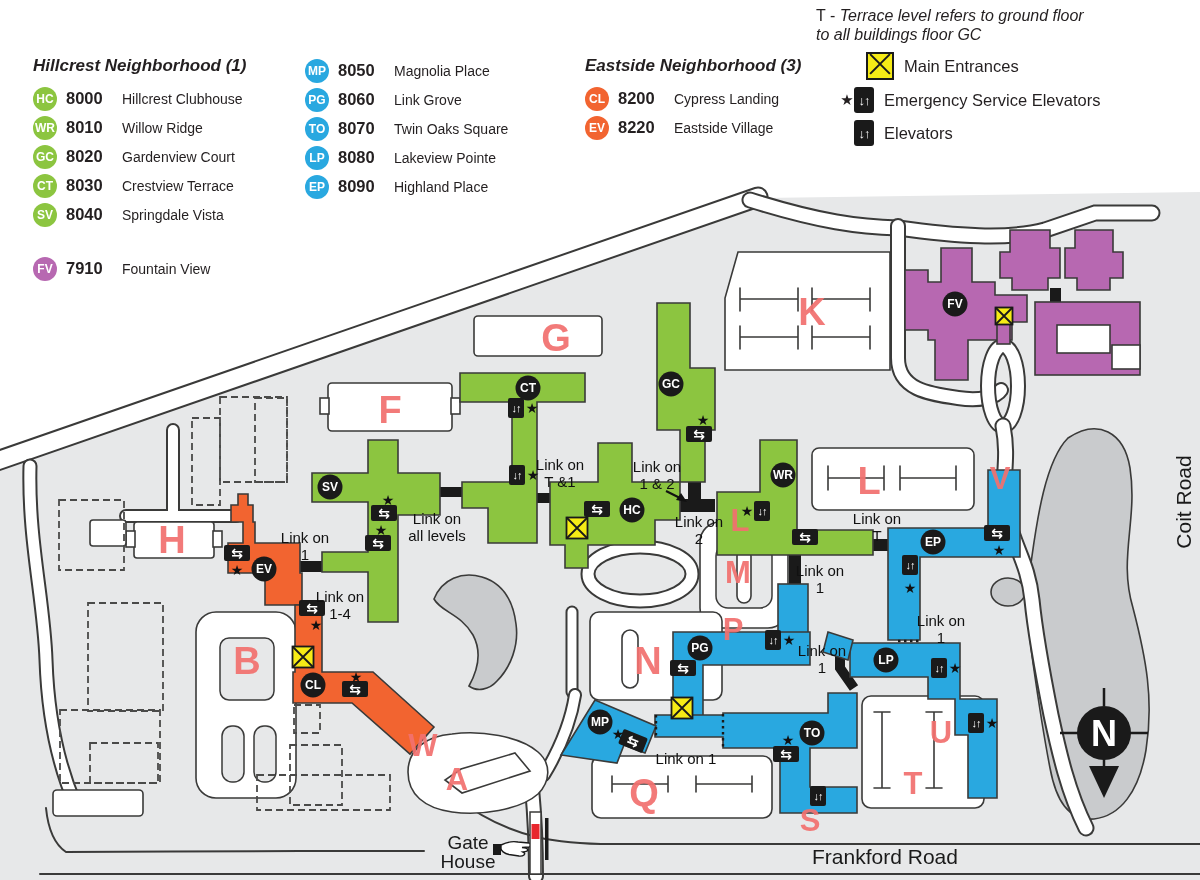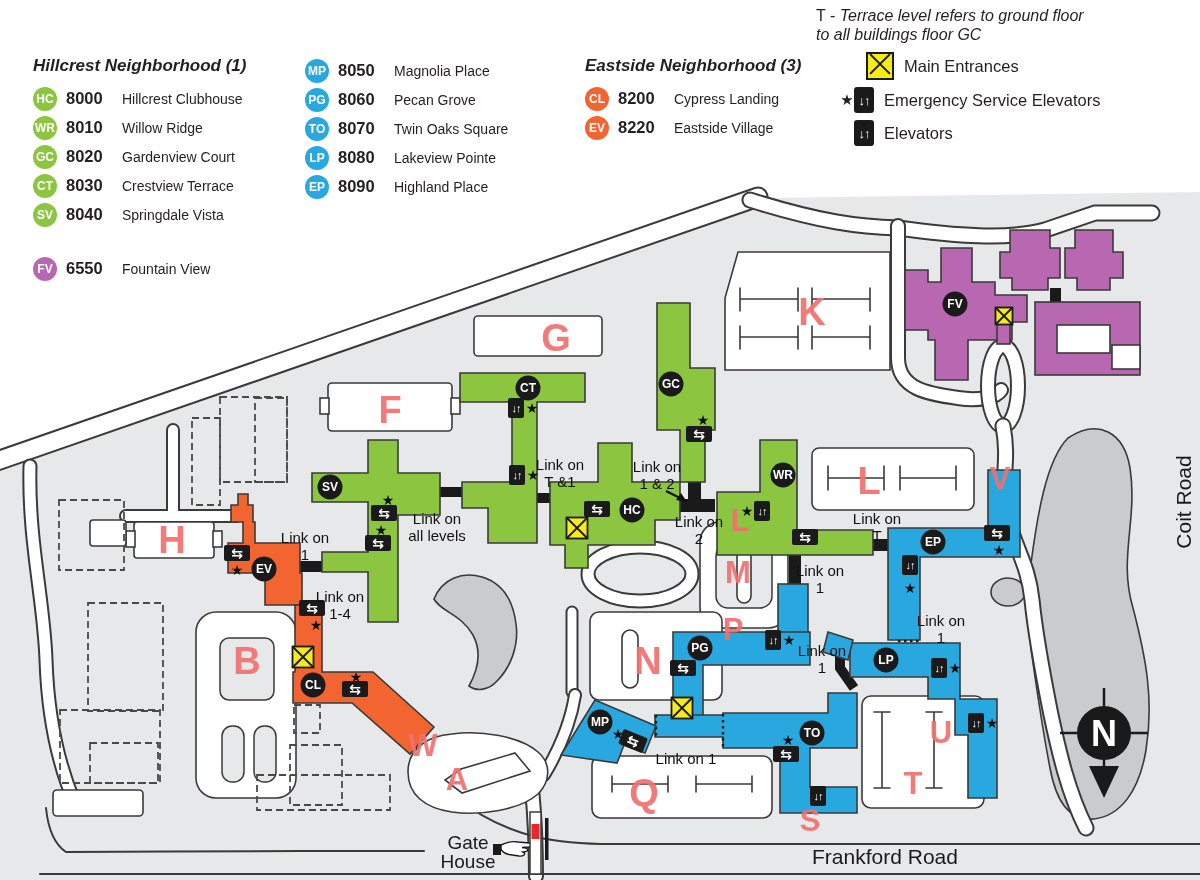--- a/index.html
+++ b/index.html
@@ -469,35 +469,35 @@
         <span class="num">8030</span>
         <span class="nm">Crestview Terrace</span>
       </div>
     <div class="row">
         <span class="badge bg-green">SV</span>
         <span class="num">8040</span>
         <span class="nm">Springdale Vista</span>
       </div>
     <div class="row fv-row">
         <span class="badge bg-purple">FV</span>
-        <span class="num">6550</span>
+        <span class="num">7910</span>
         <span class="nm">Fountain View</span>
       </div>
   </div>
 
   <div class="col" style="left:305px">
     <div class="row">
         <span class="badge bg-blue">MP</span>
         <span class="num">8050</span>
         <span class="nm">Magnolia Place</span>
       </div>
     <div class="row">
         <span class="badge bg-blue">PG</span>
         <span class="num">8060</span>
-        <span class="nm">Pecan Grove</span>
+        <span class="nm">Link Grove</span>
       </div>
     <div class="row">
         <span class="badge bg-blue">TO</span>
         <span class="num">8070</span>
         <span class="nm">Twin Oaks Square</span>
       </div>
     <div class="row">
         <span class="badge bg-blue">LP</span>
         <span class="num">8080</span>
         <span class="nm">Lakeview Pointe</span>

